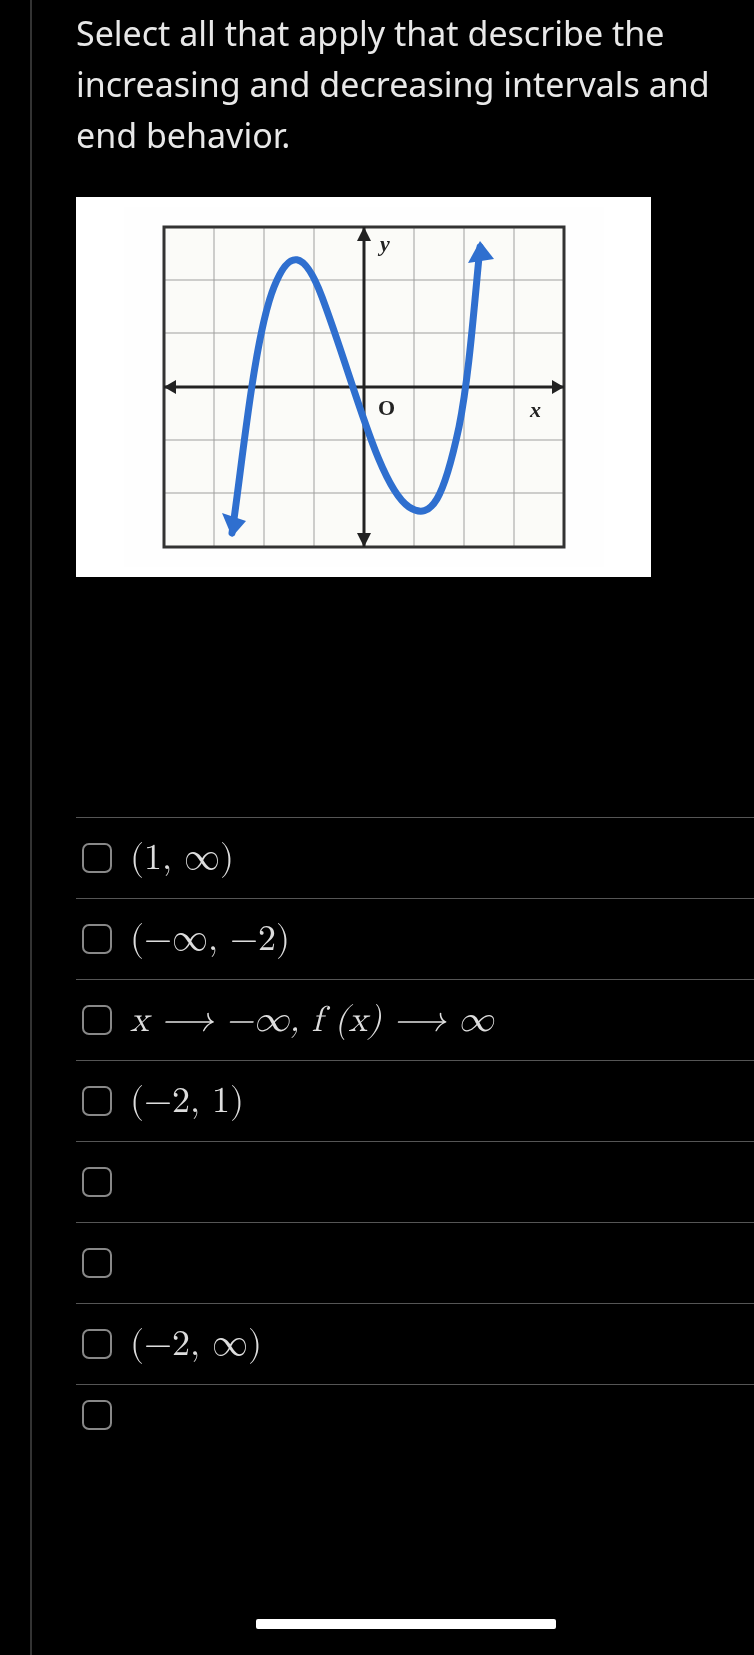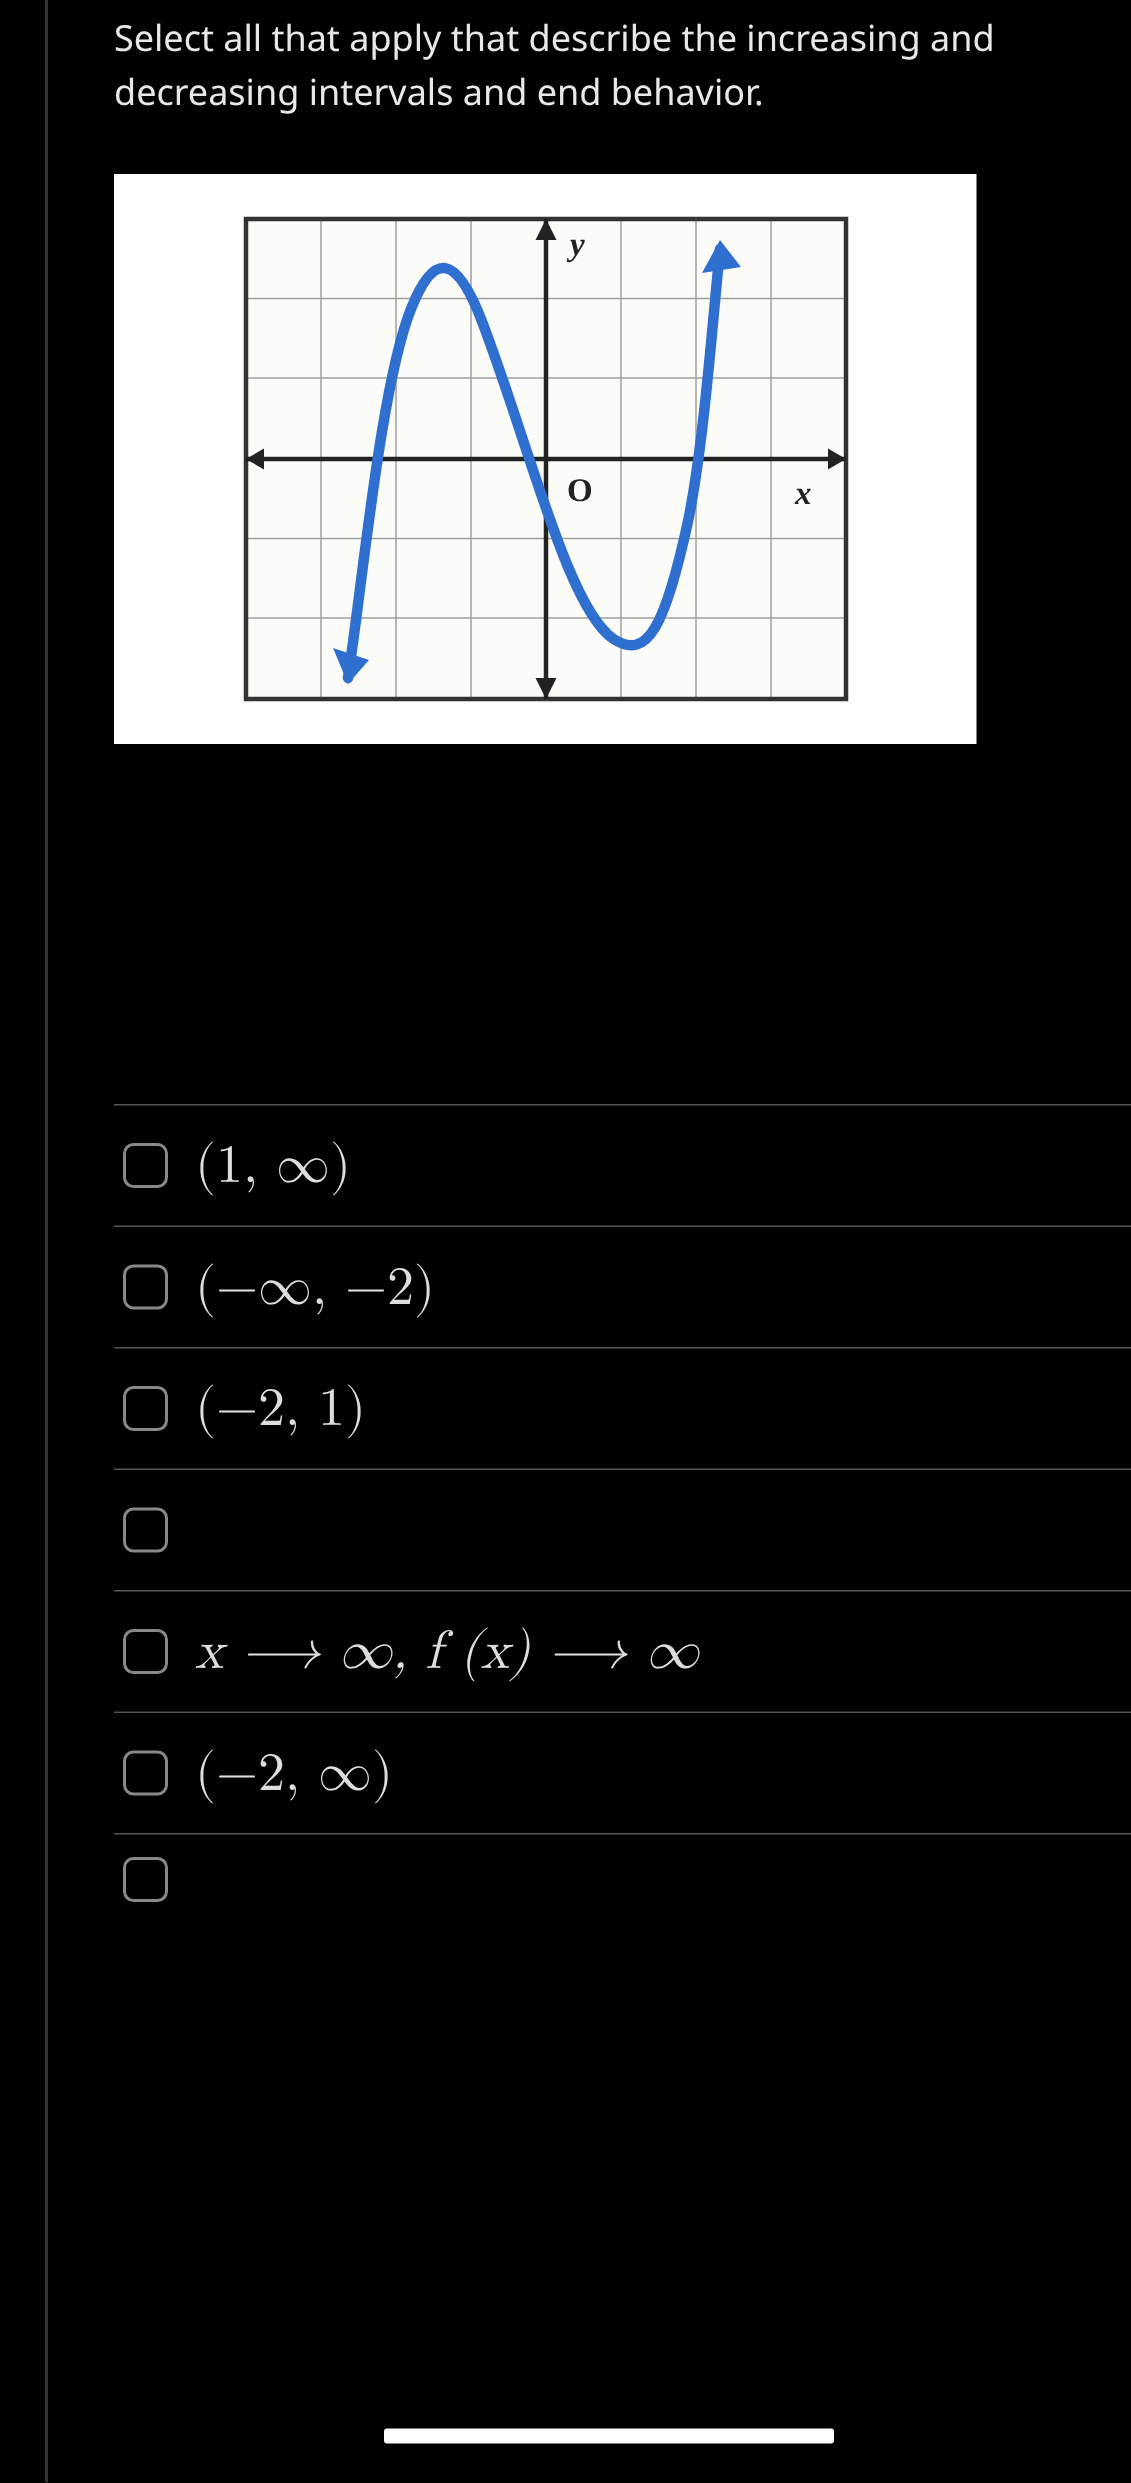--- a/index.html
+++ b/index.html
@@ -1,19 +1,19 @@
 <!DOCTYPE html>
 <html><head>
 <meta charset="utf-8">
 <style>
   html,body{margin:0;padding:0;background:#000;color:#fff;font-family:system-ui,Arial,sans-serif;}
   .page{width:754px;min-height:1655px;box-sizing:border-box;padding:0 0 40px 30px;position:relative;}
   .vline{position:absolute;left:30px;top:0;bottom:0;width:2px;background:#333;}
   .content{margin-left:46px;}
-  .prompt{font-size:24px;line-height:1.5;padding-top:8px;color:#e8e8e8;font-weight:400;}
+  .prompt{font-size:34px;line-height:1.5;padding-top:8px;color:#e8e8e8;font-weight:400;}
   .graph-wrap{margin-top:36px;background:#fff;width:575px;height:380px;display:flex;align-items:center;justify-content:center;}
   .graph-wrap svg{display:block;}
   .options{margin-top:240px;border-top:1px solid #555;}
   .option-row{display:flex;align-items:center;gap:18px;border-bottom:1px solid #555;padding:12px 0;min-height:56px;}
   .checkbox{width:26px;height:26px;border:2px solid #888;border-radius:7px;background:#000;flex:0 0 auto;margin-left:6px;cursor:pointer;}
   .option-label{font-family:"Cambria Math","Latin Modern Math",Georgia,serif;font-size:36px;color:#ddd;}
   .partial-row{display:flex;align-items:center;gap:18px;padding:8px 0 0 0;}
   .progress-bar{position:absolute;left:256px;bottom:26px;width:300px;height:10px;background:#fff;border-radius:2px;}
   .frac{font-style:italic;}
 </style>
@@ -80,28 +80,31 @@
       <div class="option-row">
         <div class="checkbox"></div>
         <span class="option-label">(1, ∞)</span>
       </div>
       <div class="option-row">
         <div class="checkbox"></div>
         <span class="option-label">(−∞, −2)</span>
       </div>
       <div class="option-row">
         <div class="checkbox"></div>
+        <span class="option-label frac">x ⟶ −∞, f (x) ⟶ ∞</span>
+      </div>
+      <div class="option-row">
+        <div class="checkbox"></div>
         <span class="option-label">(−2, 1)</span>
       </div>
       <div class="option-row">
         <div class="checkbox"></div>
       </div>
       <div class="option-row">
         <div class="checkbox"></div>
-        <span class="option-label frac">x ⟶ ∞, f (x) ⟶ ∞</span>
       </div>
       <div class="option-row">
         <div class="checkbox"></div>
         <span class="option-label">(−2, ∞)</span>
       </div>
     </div>
 
     <div class="partial-row">
       <div class="checkbox"></div>
       <span class="option-label frac" style="visibility:hidden">f (x)</span>

